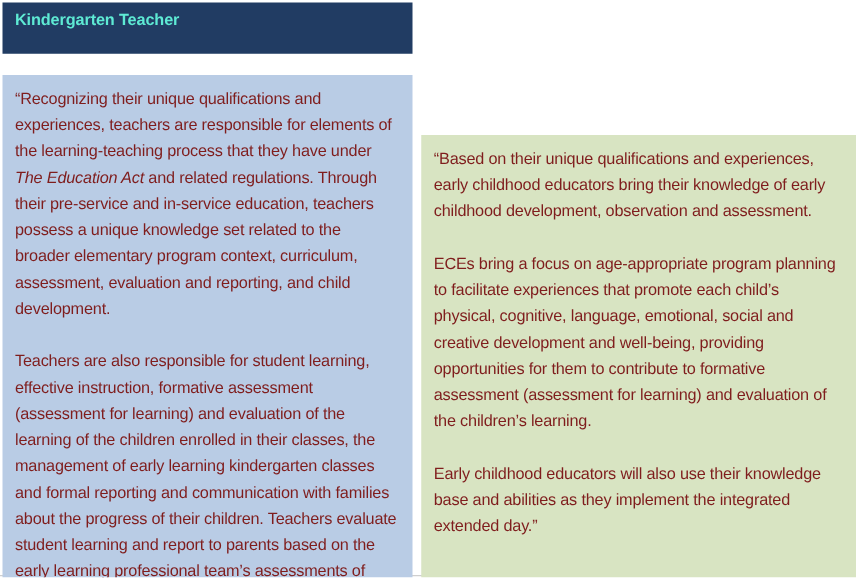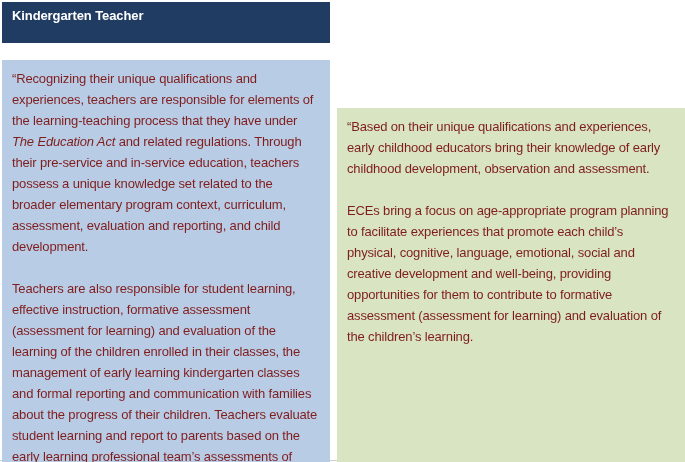--- a/index.html
+++ b/index.html
@@ -23,21 +23,21 @@
     height: 1px;
     background: #cfcfcf;
     z-index: 0;
   }
   .header-cell {
     position: absolute;
     top: 2px;
     height: 41px;
     box-sizing: border-box;
     padding: 6px 10px 0 10px;
-    color: #ffffff;
+    color: #5eead4;
     font-size: 13px;
     font-weight: bold;
     letter-spacing: -0.1px;
     z-index: 1;
   }
   .header-left  { left: 2px;   width: 328px; }
   .header-right { left: 337px; width: 340px; }
   .body-cell {
     position: absolute;
     top: 60px;
@@ -82,16 +82,17 @@
 
   <div class="body-cell body-left" style="background-color: rgb(185, 204, 229);">
   <p><span>“Recognizing their unique qualifications and experiences, teachers are responsible for elements of the learning-teaching process that they have under </span><em>The Education Act</em><span> and related regulations. Through their pre-service and in-service education, teachers possess a unique knowledge set related to the broader elementary program context, curriculum, assessment, evaluation and reporting, and child development.</span></p>
       <p><span>Teachers are also responsible for student learning, effective instruction, formative assessment (assessment for learning) and evaluation of the learning of the children enrolled in their classes, the management of early learning kindergarten classes and formal reporting and communication with families about the progress of their children. Teachers evaluate student learning and report to parents based on the early learning professional team’s assessments of children’s progress within the context of the </span><em>Full-Day Early Learning—Kindergarten Program.”</em></p>
     </div>
 
   <div class="body-cell body-right" style="background-color: rgb(216, 228, 194);">
     <div>
         <p><span>“Based on their unique qualifications and experiences, early childhood educators bring their knowledge of early childhood development, observation and assessment.</span></p>
         <p><span>ECEs bring a focus on age-appropriate program planning to facilitate experiences that promote each child’s physical, cognitive, language, emotional, social and creative development and well-being, providing opportunities for them to contribute to formative assessment (assessment for learning) and evaluation of the children’s learning.</span></p>
+        <p><span>Early childhood educators will also use their knowledge base and abilities as they implement the integrated extended day.”</span></p>
       </div>
   </div>
 
 </div>
 
 </body></html>

